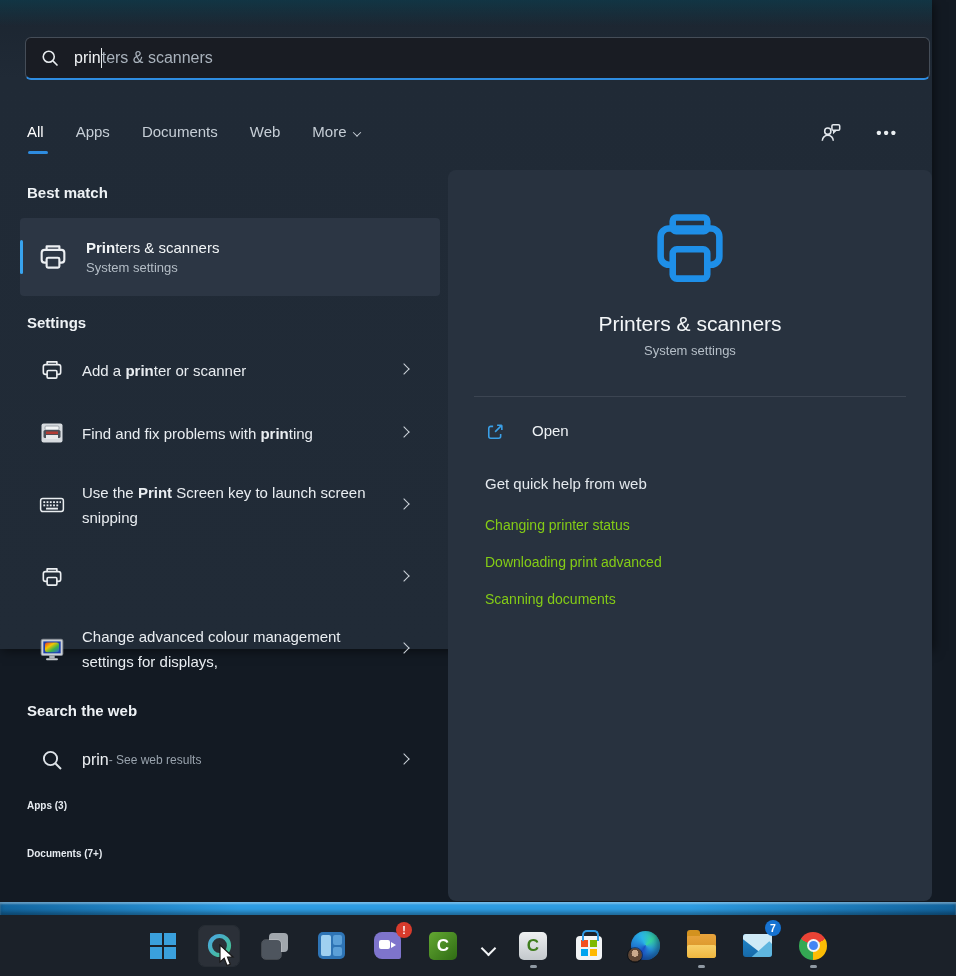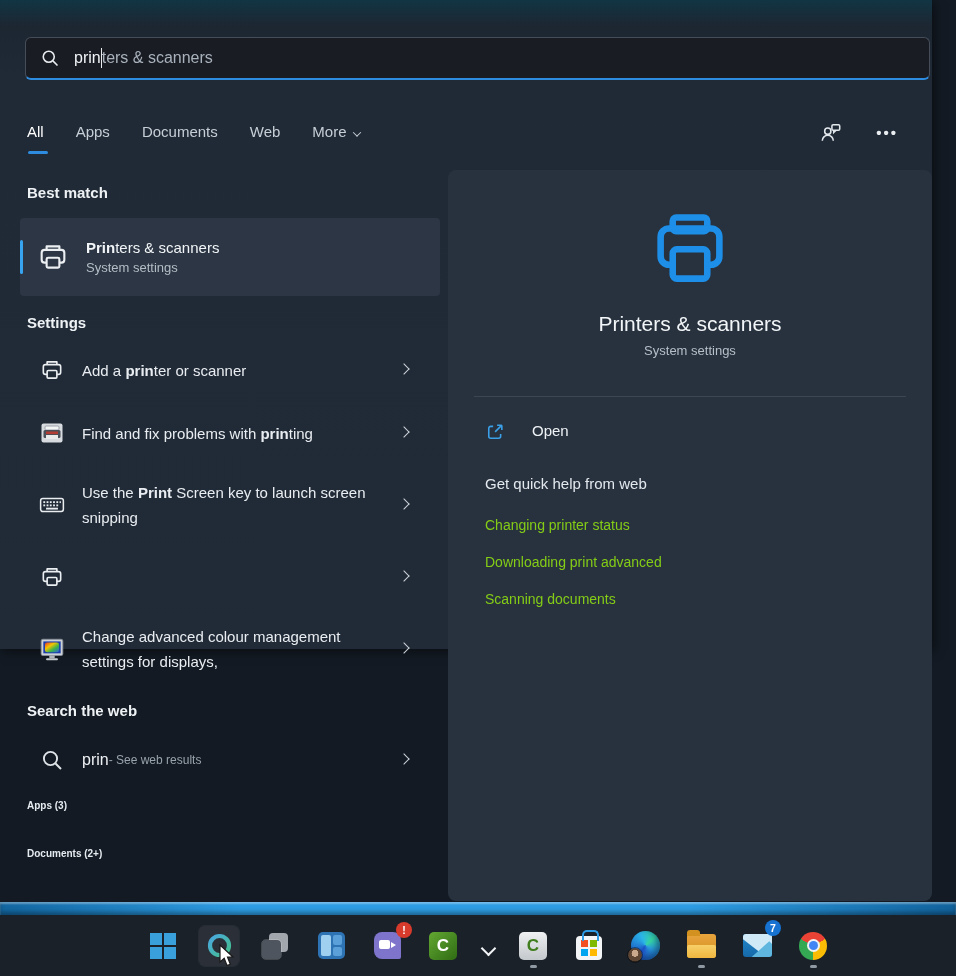--- a/index.html
+++ b/index.html
@@ -280,21 +280,21 @@
     <svg class="row-icon" viewBox="0 0 24 24" fill="none" stroke="#dfe4e9" stroke-width="1.9">
       <circle cx="10.5" cy="10.5" r="6.6"></circle>
         <line x1="15.5" y1="15.5" x2="21" y2="21"></line>
     </svg>
     <span class="wq">prin</span>
       <span class="ws"> - See web results</span>
     <span class="chev"></span>
   </div>
 
   <div class="collapsed-h" style="top:800px">Apps (3)</div>
-  <div class="collapsed-h" style="top:848px">Documents (2+)</div>
+  <div class="collapsed-h" style="top:848px">Documents (7+)</div>
 
   <div id="panel">
     <svg class="pic" viewBox="0 0 24 22" fill="none" stroke="#1e8fe8" stroke-width="1.9" stroke-linejoin="round">
       <rect x="7" y="1" width="10" height="4" rx="1"></rect>
       <rect x="3.5" y="4.2" width="17" height="10.5" rx="2.4"></rect>
       <rect x="7" y="10.2" width="10" height="8.5" rx="1.2" fill="#28323f"></rect>
     </svg>
     <div class="ptitle">Printers &amp; scanners</div>
     <div class="psub">System settings</div>
     <div class="divider"></div>

